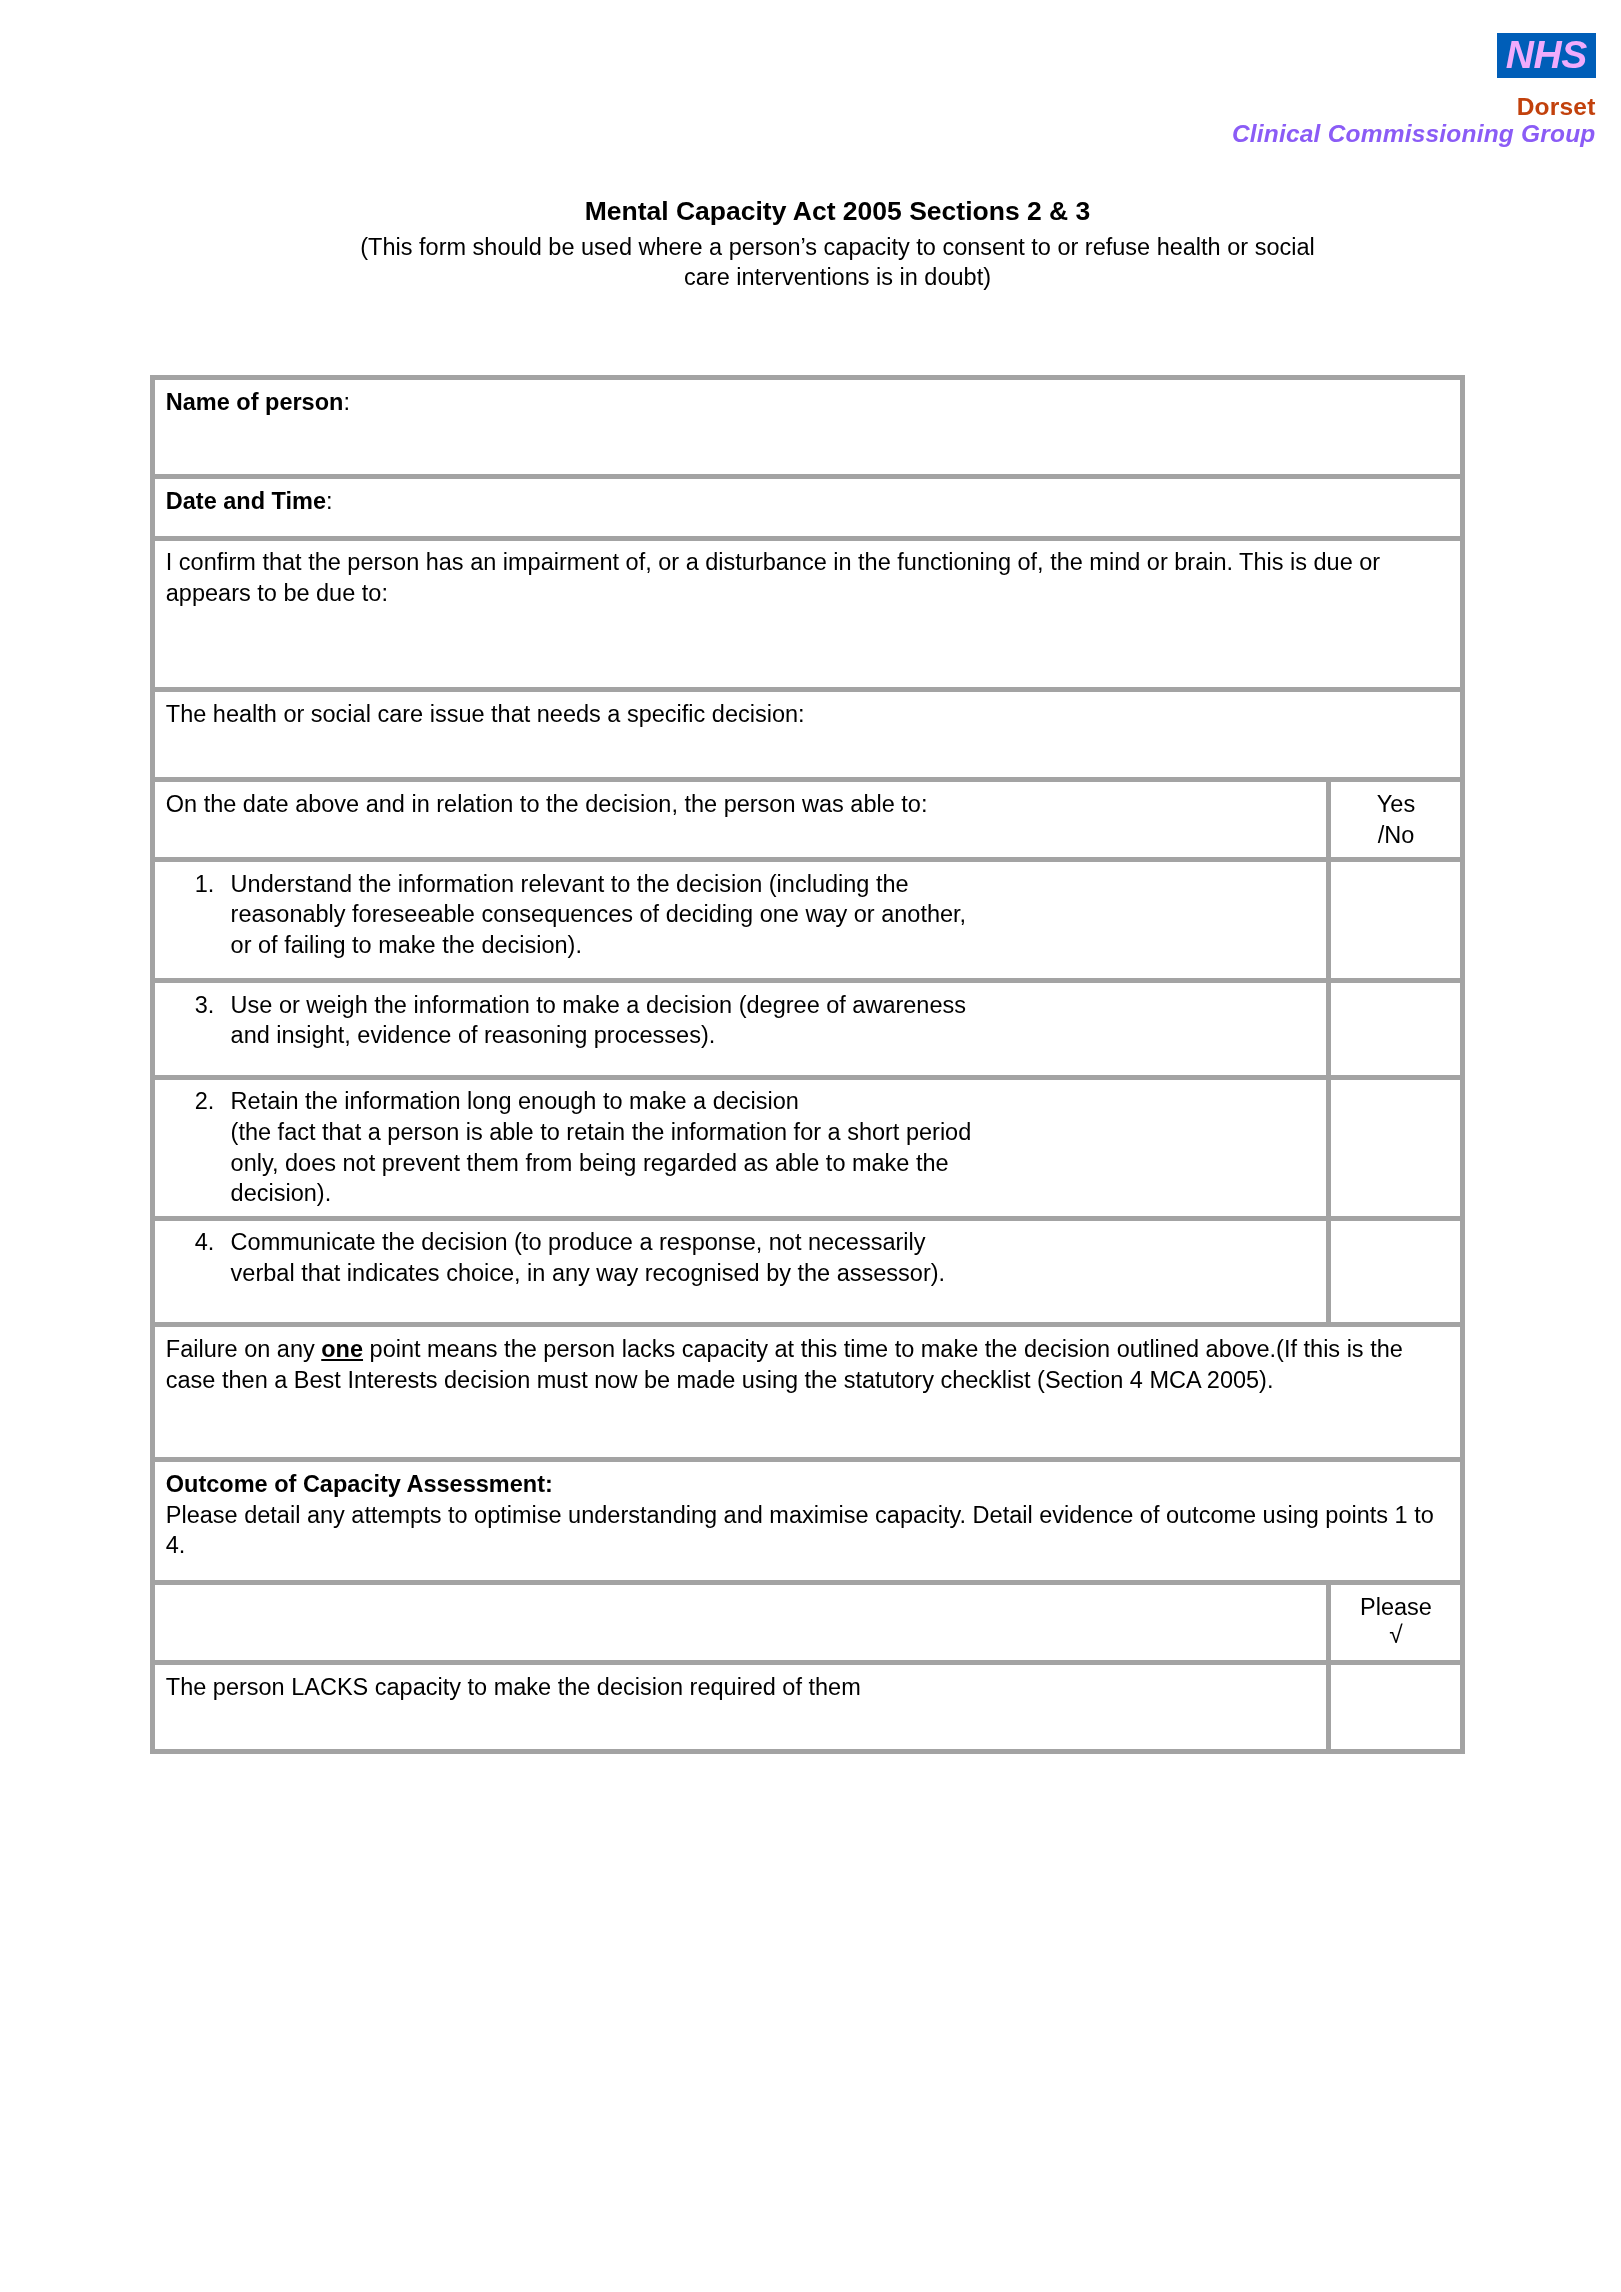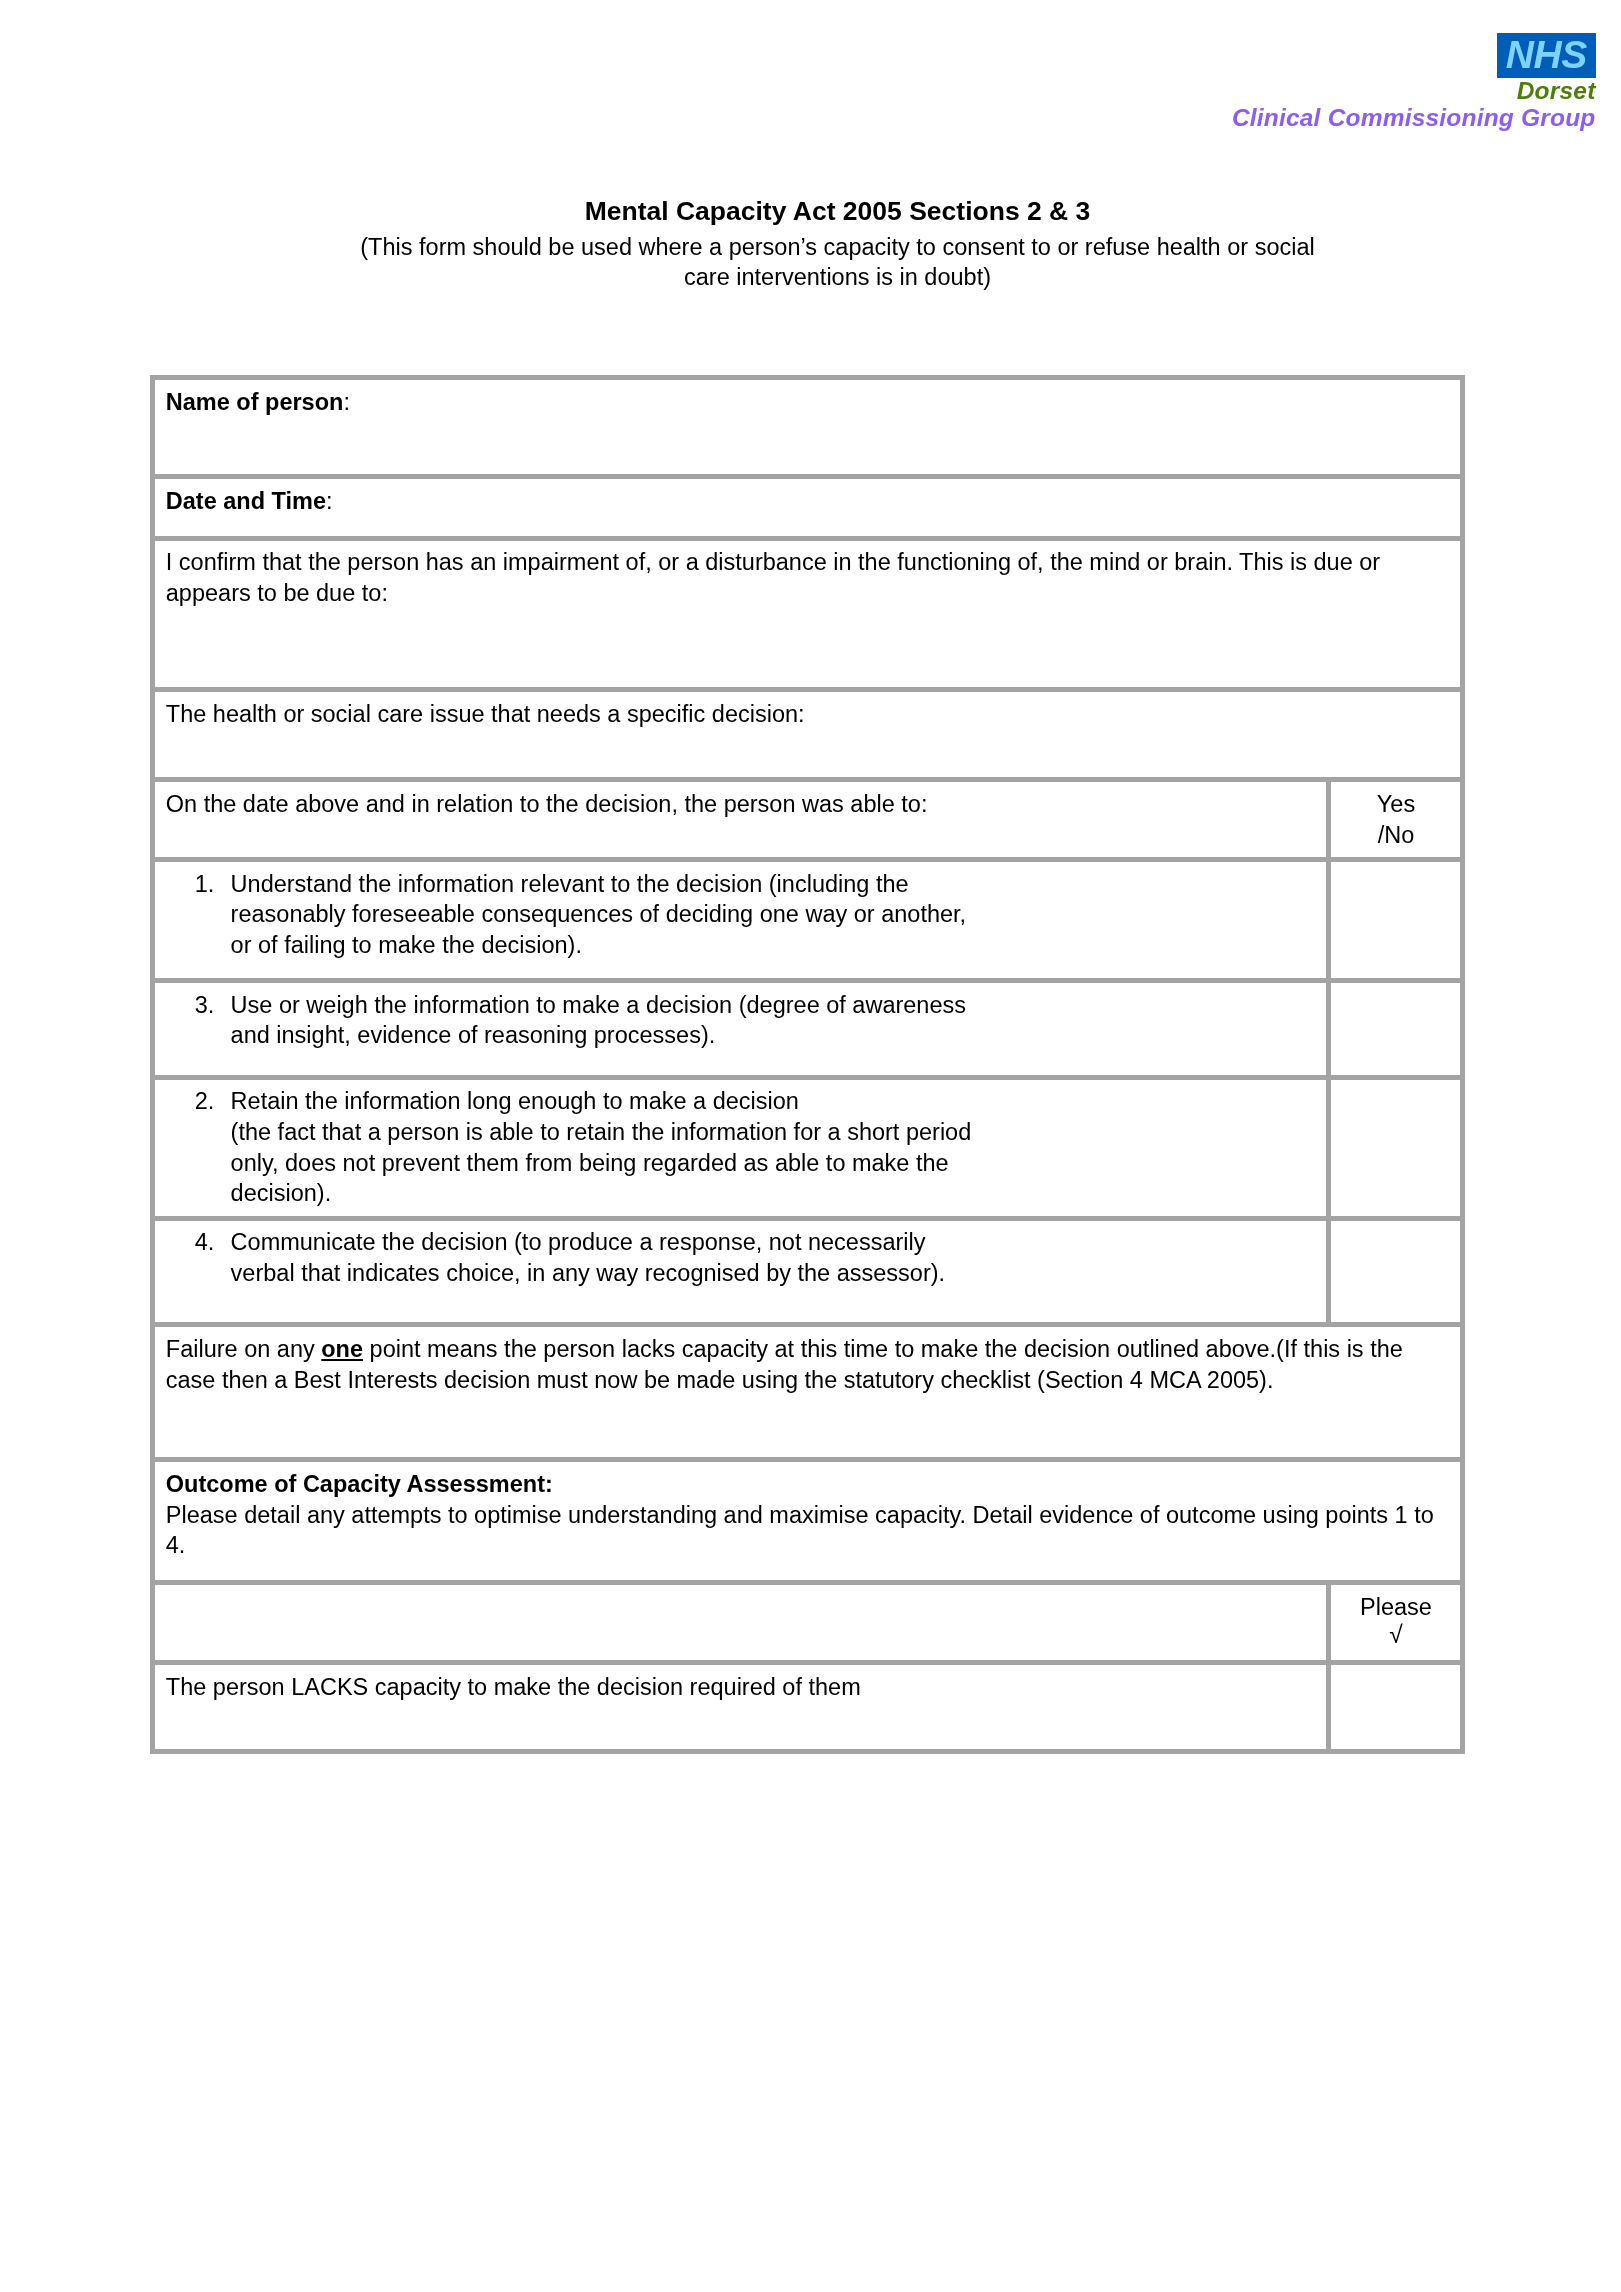--- a/index.html
+++ b/index.html
@@ -20,36 +20,35 @@
   .logo-block {
     position: absolute;
     top: 33px;
     right: 25.5px;
     text-align: right;
     line-height: 1.05;
   }
   .nhs-mark {
     display: inline-block;
     background: #005EB8;
-    color: #7dd3fc;
+    color: #f0abfc;
     font-family: "Liberation Sans", sans-serif;
     font-weight: bold;
     font-style: italic;
     font-size: 39px;
     letter-spacing: -0.5px;
     padding: 2px 8.8px 3.9px 8.8px;
     line-height: 1.0;
   }
   .logo-line1 {
     font-family: "Liberation Sans", sans-serif;
     font-weight: bold;
-    font-style: italic;
     font-size: 24.5px;
-    color: #4d7c0f;
-    margin-top: 0;
+    color: #c2410c;
+    margin-top: 16px;
     letter-spacing: 0.2px;
   }
   .logo-line2 {
     font-family: "Liberation Sans", sans-serif;
     font-weight: bold;
     font-style: italic;
     font-size: 24.5px;
     color: #8b5cf6;
     margin-top: 1px;
     letter-spacing: 0.2px;

